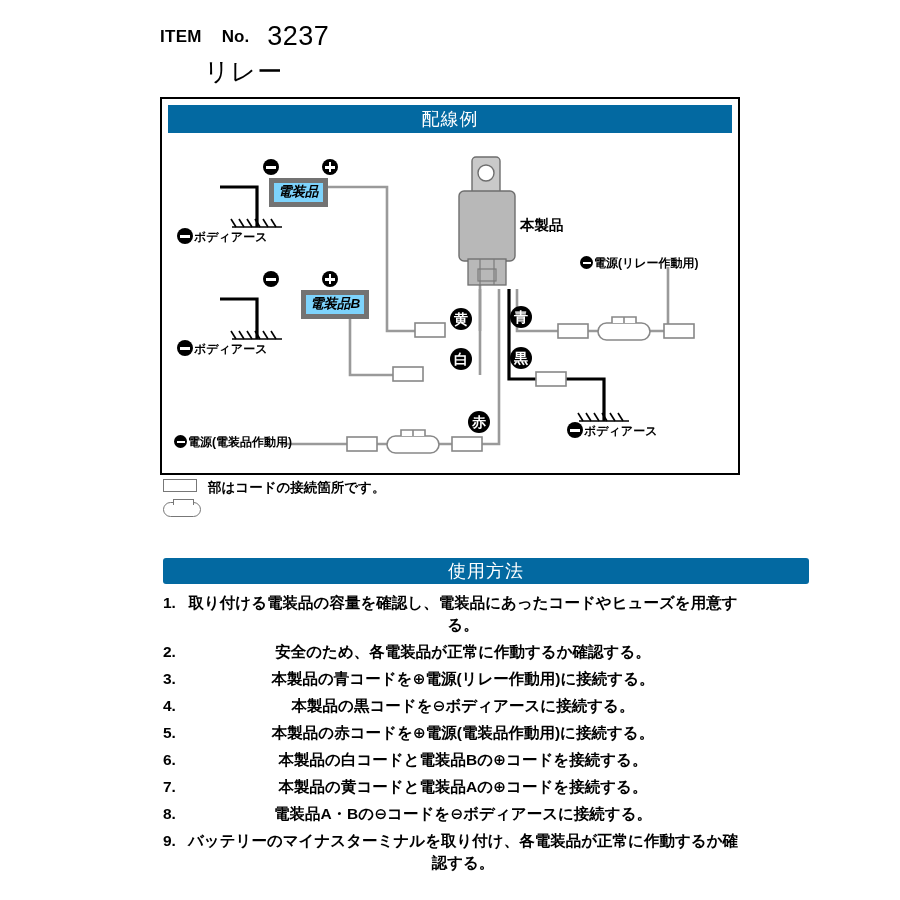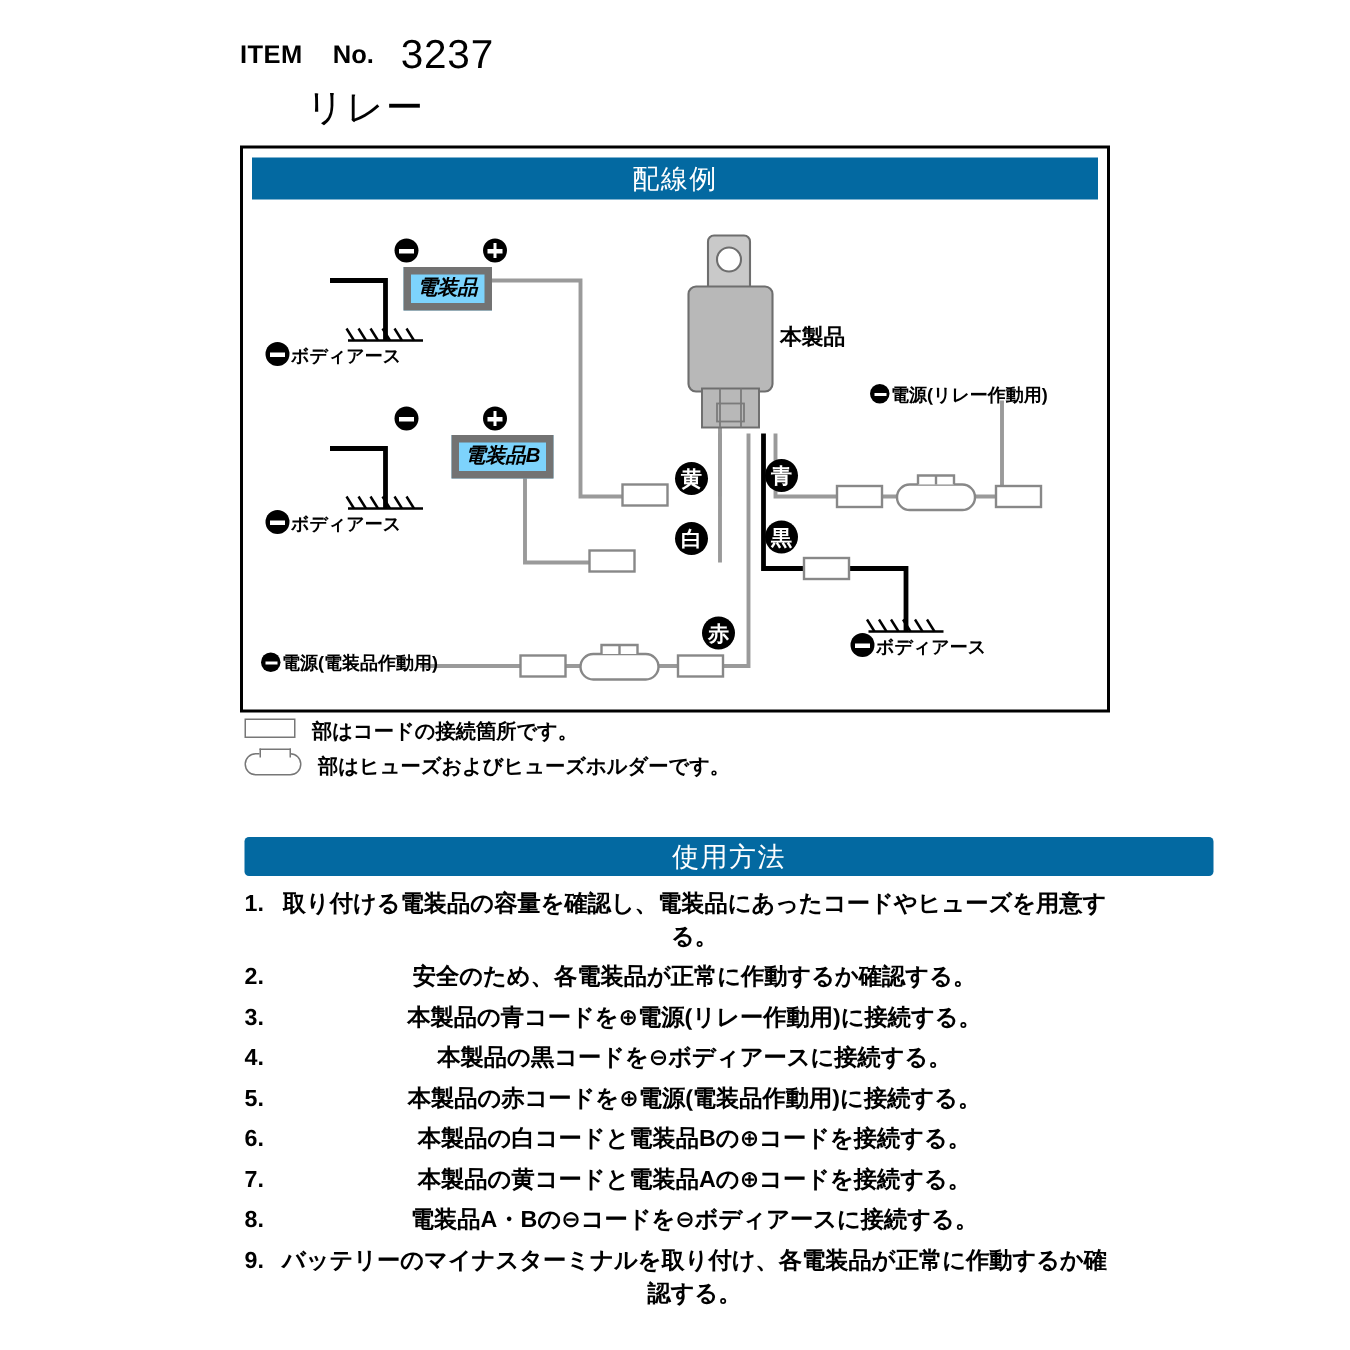--- a/index.html
+++ b/index.html
@@ -229,21 +229,20 @@
     <span class="badge" style="left:306px; top:312px;">赤</span>
   </div>
 
   <div class="legend">
     <div class="leg-row">
       <span class="leg-conn"></span>
       <span class="leg-txt">部はコードの接続箇所です。</span>
     </div>
     <div class="leg-row">
       <span class="leg-fuse"></span>
-      <span class="leg-txt">部はヒューズおよびヒューズホルダーです。</span>
     </div>
   </div>
 
   <div class="bar-black usage-bar">使用方法</div>
 
   <div class="steps">
     <div class="step">
       <span class="step-n">1.</span>
       <span class="step-t">取り付ける電装品の容量を確認し、電装品にあったコードやヒューズを用意する。</span>
     </div>

